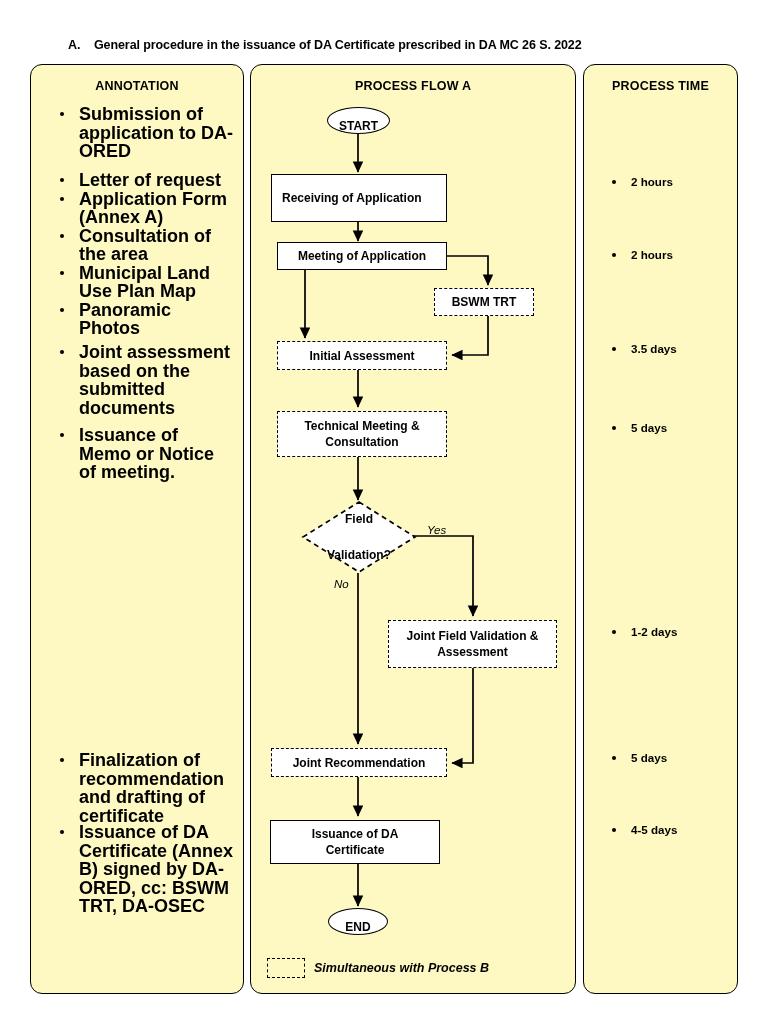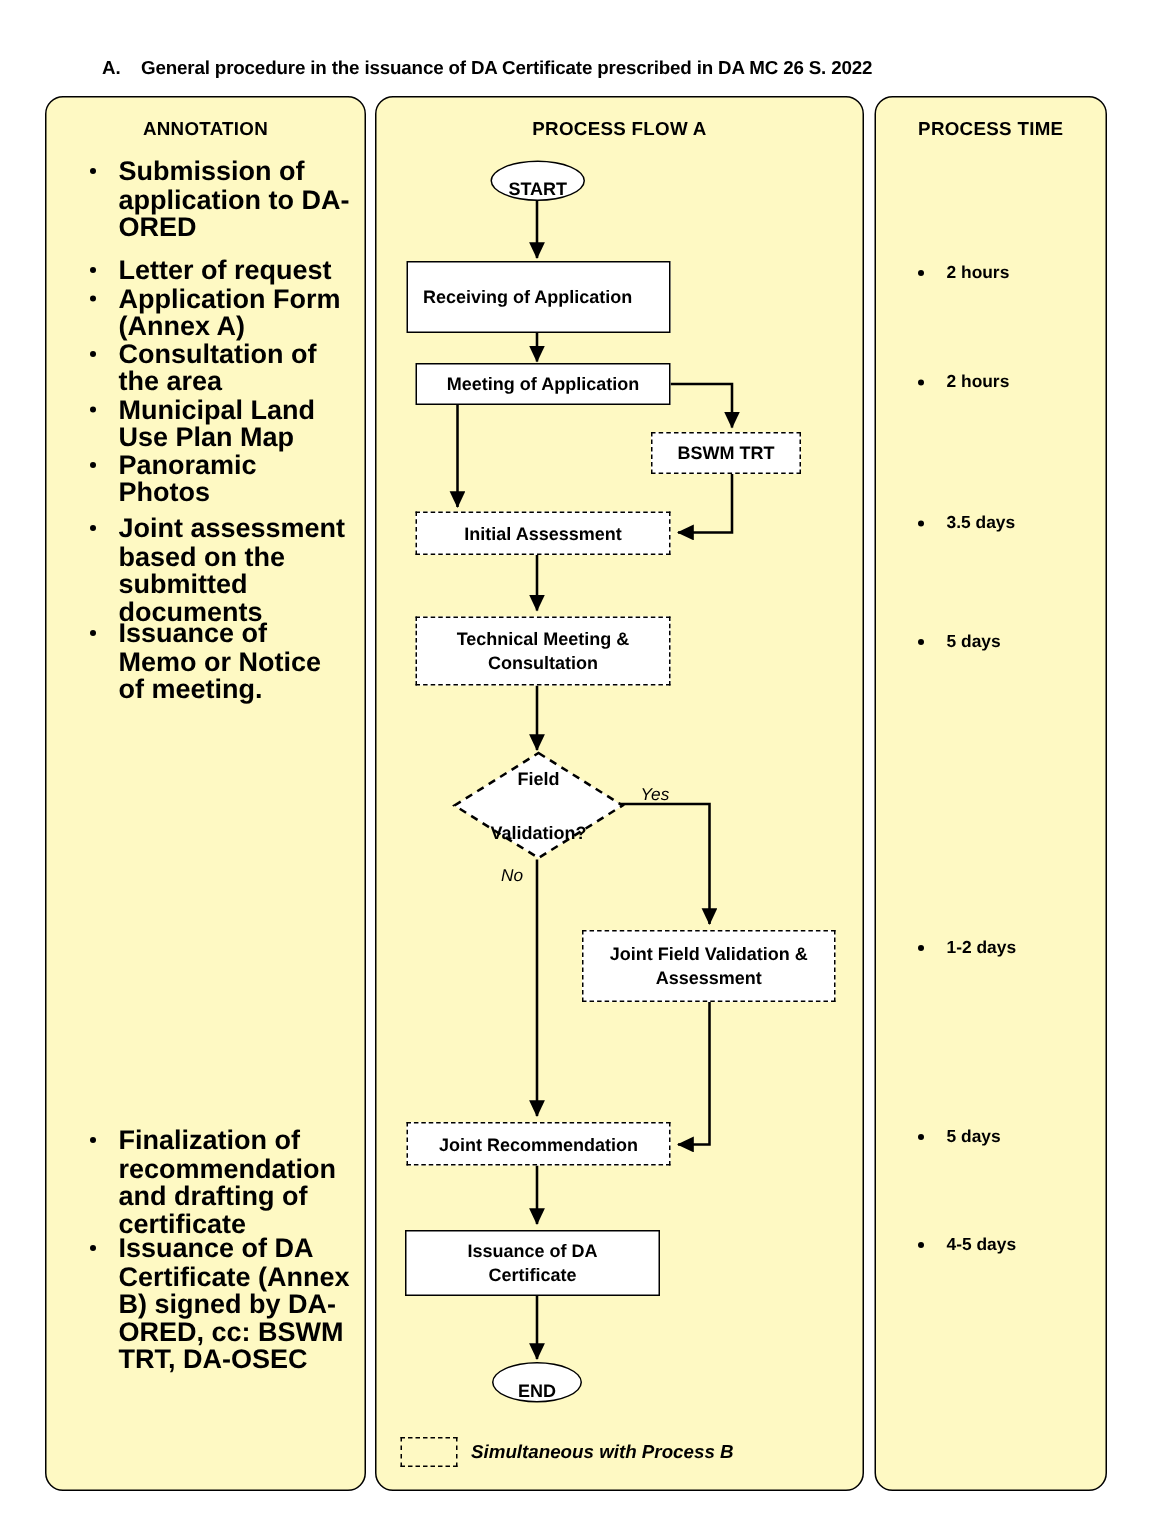--- a/index.html
+++ b/index.html
@@ -208,21 +208,21 @@
     <div class="bullet-item">Application Form (Annex A)</div>
     <div class="bullet-item">Consultation of the area</div>
     <div class="bullet-item">Municipal Land Use Plan Map</div>
     <div class="bullet-item">Panoramic Photos</div>
   </div>
 
   <div class="bullet-group" style="top:278px;">
     <div class="bullet-item">Joint assessment based on the submitted documents</div>
   </div>
 
-  <div class="bullet-group" style="top:348px;">
+  <div class="bullet-group" style="top:361px;">
     <div class="bullet-item">Issuance of Memo or Notice of meeting.</div>
   </div>
 
   <div class="bullet-group" style="top:686px;">
     <div class="bullet-item">Finalization of recommendation and drafting of  certificate</div>
   </div>
 
   <div class="bullet-group" style="top:758px;">
     <div class="bullet-item">Issuance of DA Certificate (Annex B) signed by DA-ORED, cc: BSWM TRT, DA-OSEC</div>
   </div>

